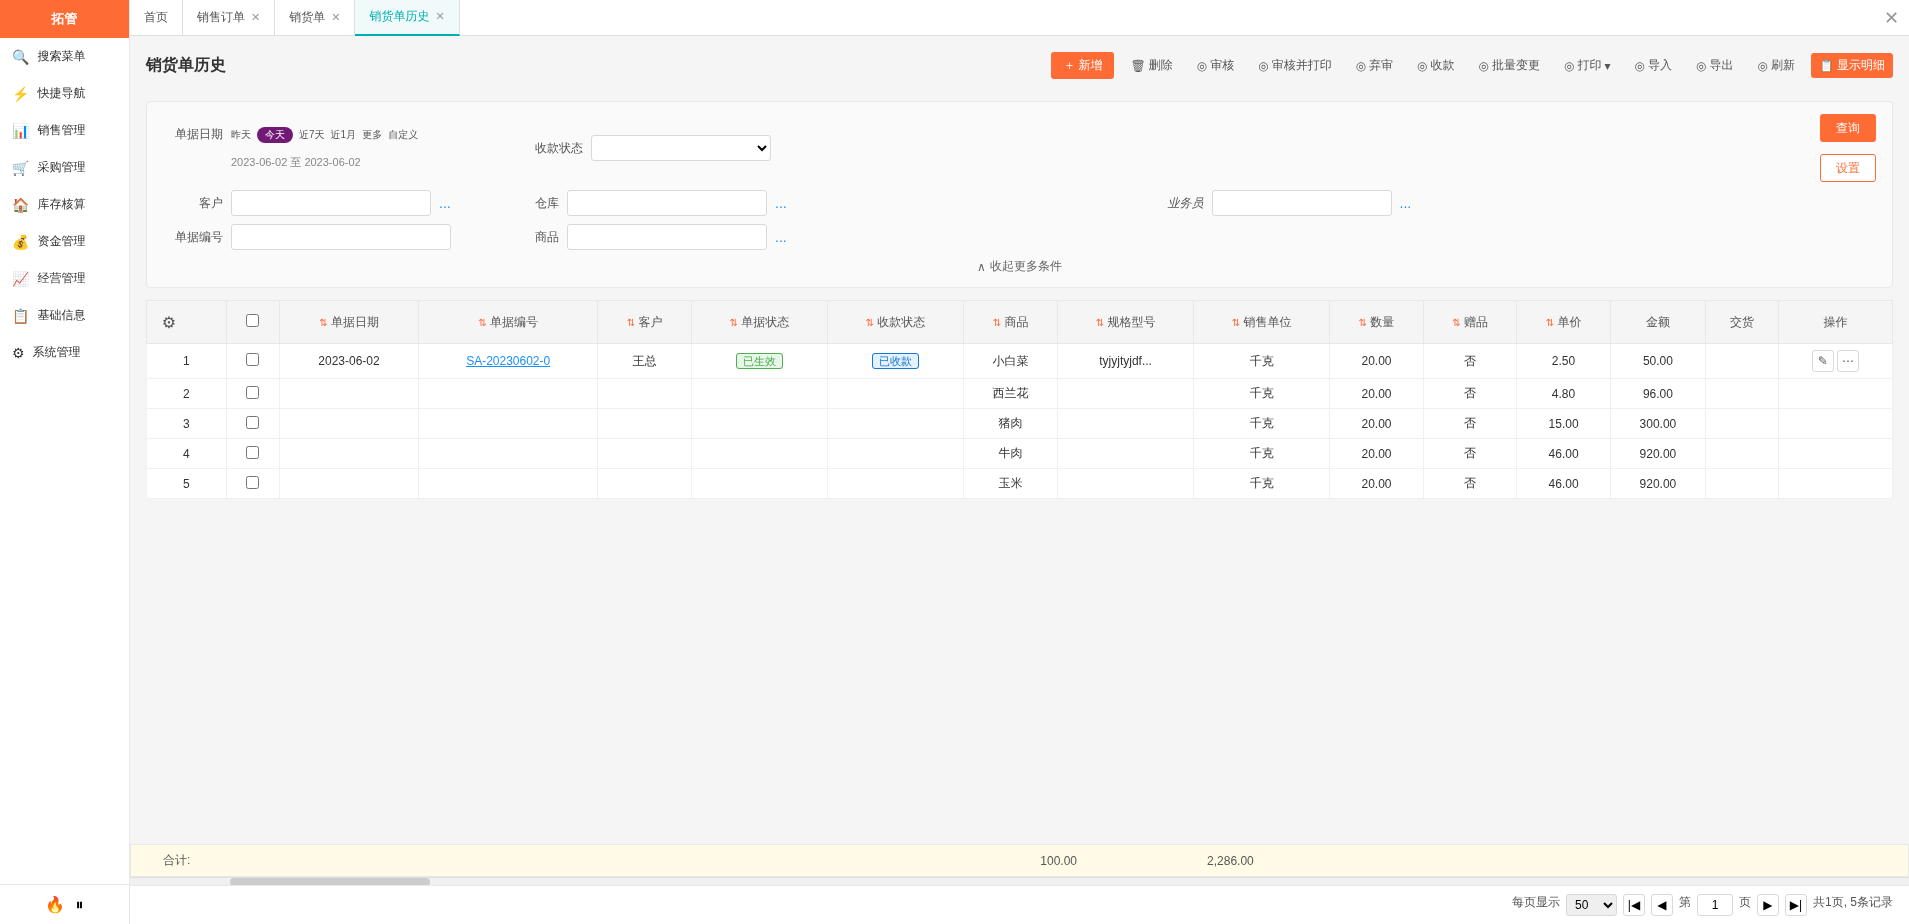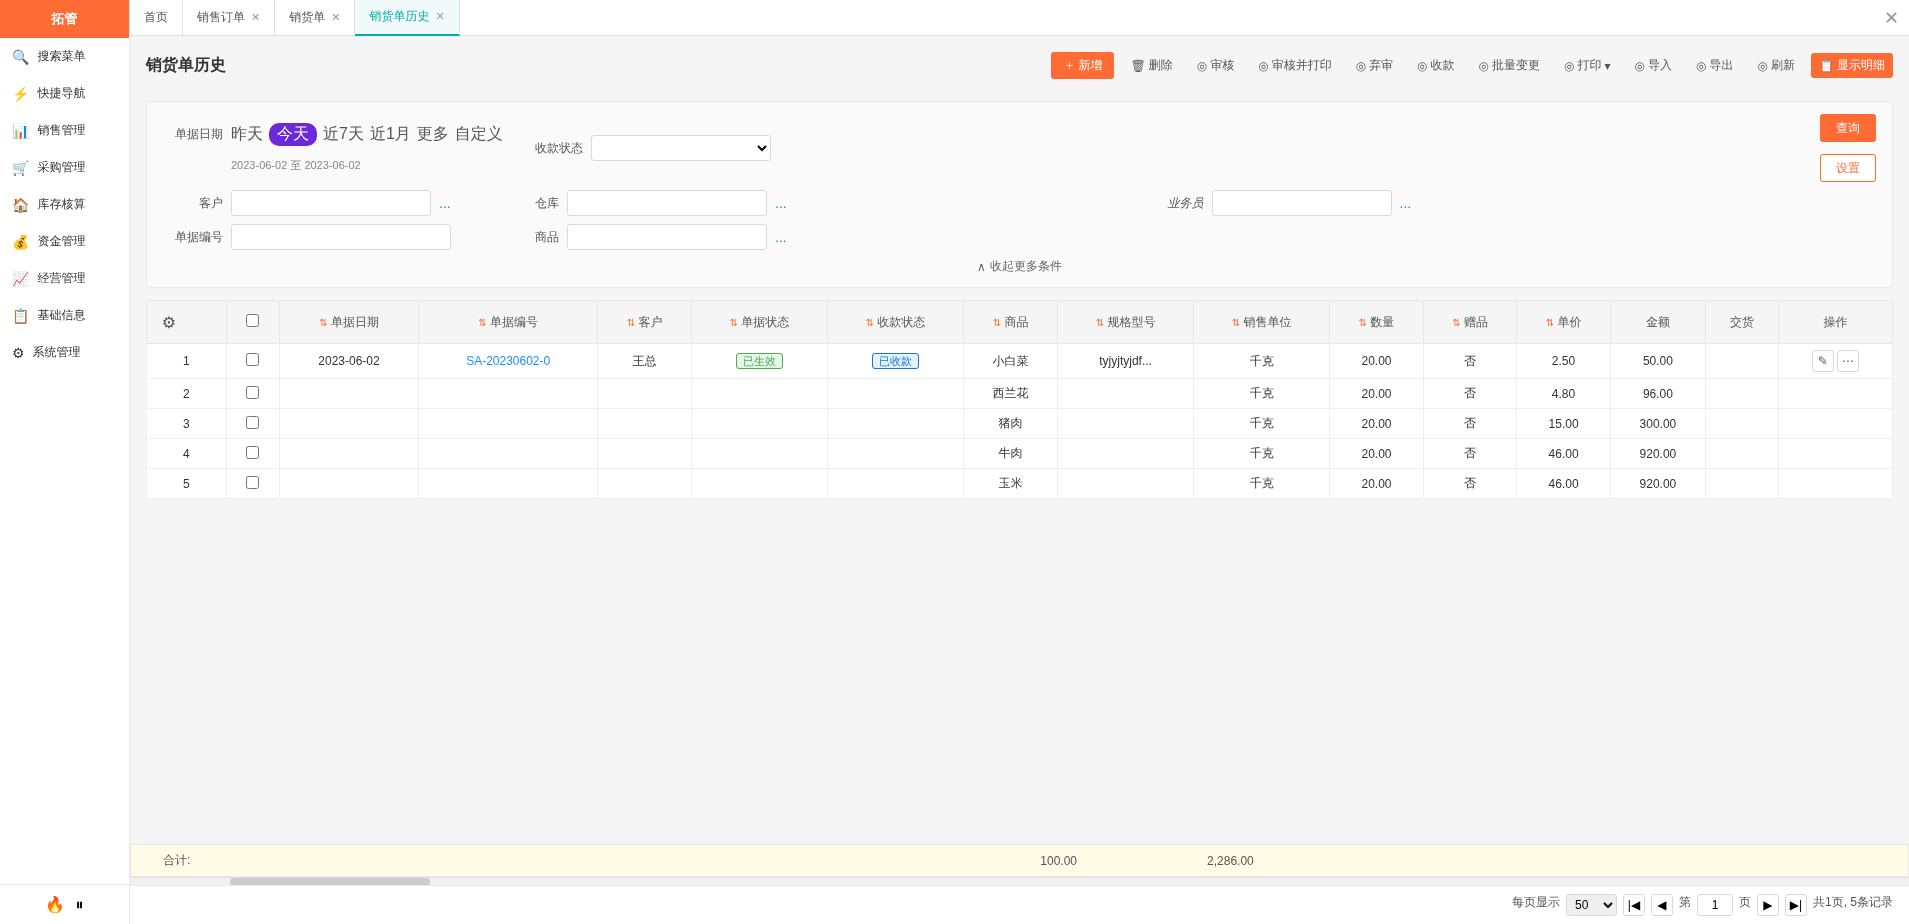--- a/index.html
+++ b/index.html
@@ -167,26 +167,26 @@
       background: #fff;
       cursor: pointer;
     }
     .filter-dots { color: #1890ff; cursor: pointer; font-size: 14px; }
 
     
     .date-quick {
       display: flex;
       align-items: center;
       gap: 6px;
-      font-size: 16px;
+      font-size: 10px;
       flex-shrink: 0;
     }
     .date-quick span { cursor: pointer; color: #555; }
     .date-quick .active-date {
-      background: #6d28d9;
+      background: #701a75;
       color: #fff;
       border-radius: 10px;
       padding: 1px 8px;
     }
     .date-range {
       font-size: 11px;
       color: #888;
       margin-top: 12px;
     }
 
@@ -235,21 +235,21 @@
       font-size: 11px;
     }
     .badge-paid {
       background: #e3f2fd;
       color: #1976d2;
       border: 1px solid #1976d2;
       border-radius: 3px;
       padding: 1px 6px;
       font-size: 11px;
     }
-    .table-link { color: #1890ff; cursor: pointer; }
+    .table-link { color: #1890ff; text-decoration: underline; cursor: pointer; }
     .op-btn {
       display: inline-flex;
       align-items: center;
       justify-content: center;
       width: 22px;
       height: 22px;
       border: 1px solid #d9d9d9;
       border-radius: 3px;
       cursor: pointer;
       font-size: 12px;

